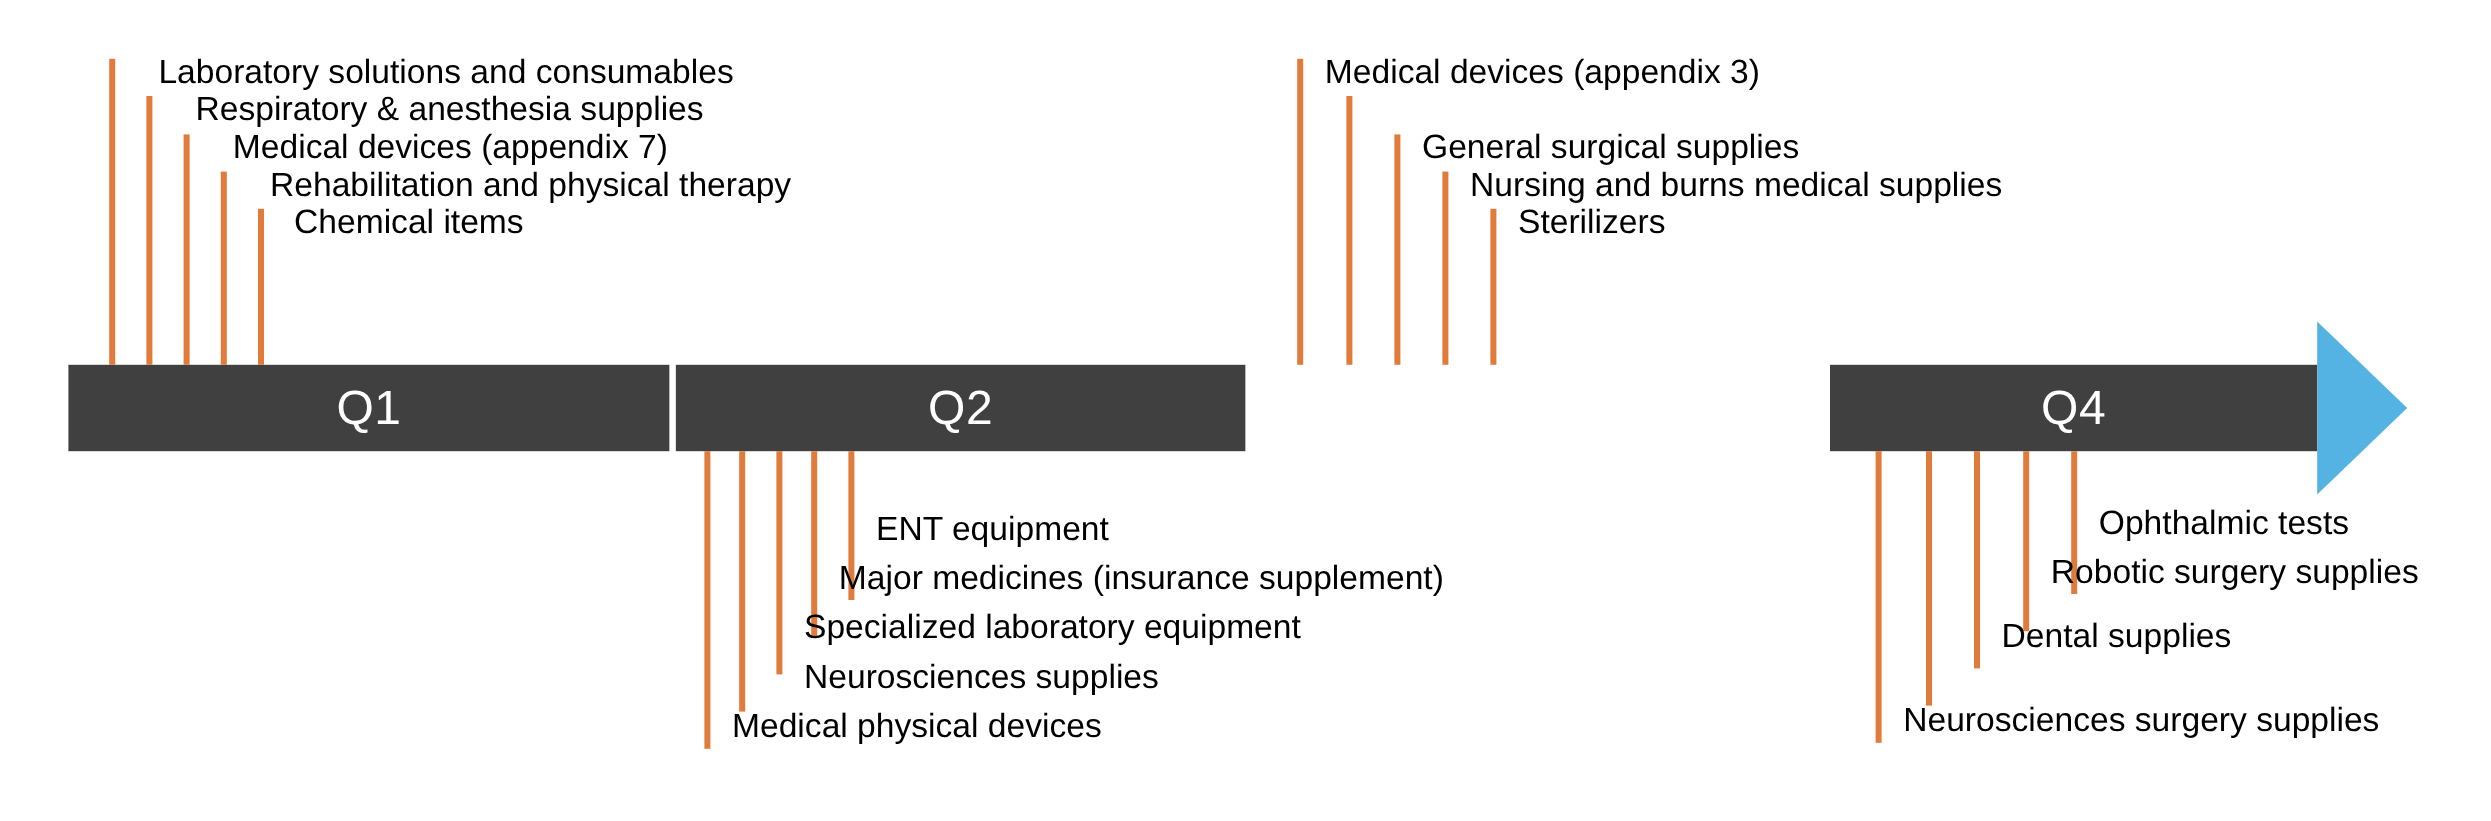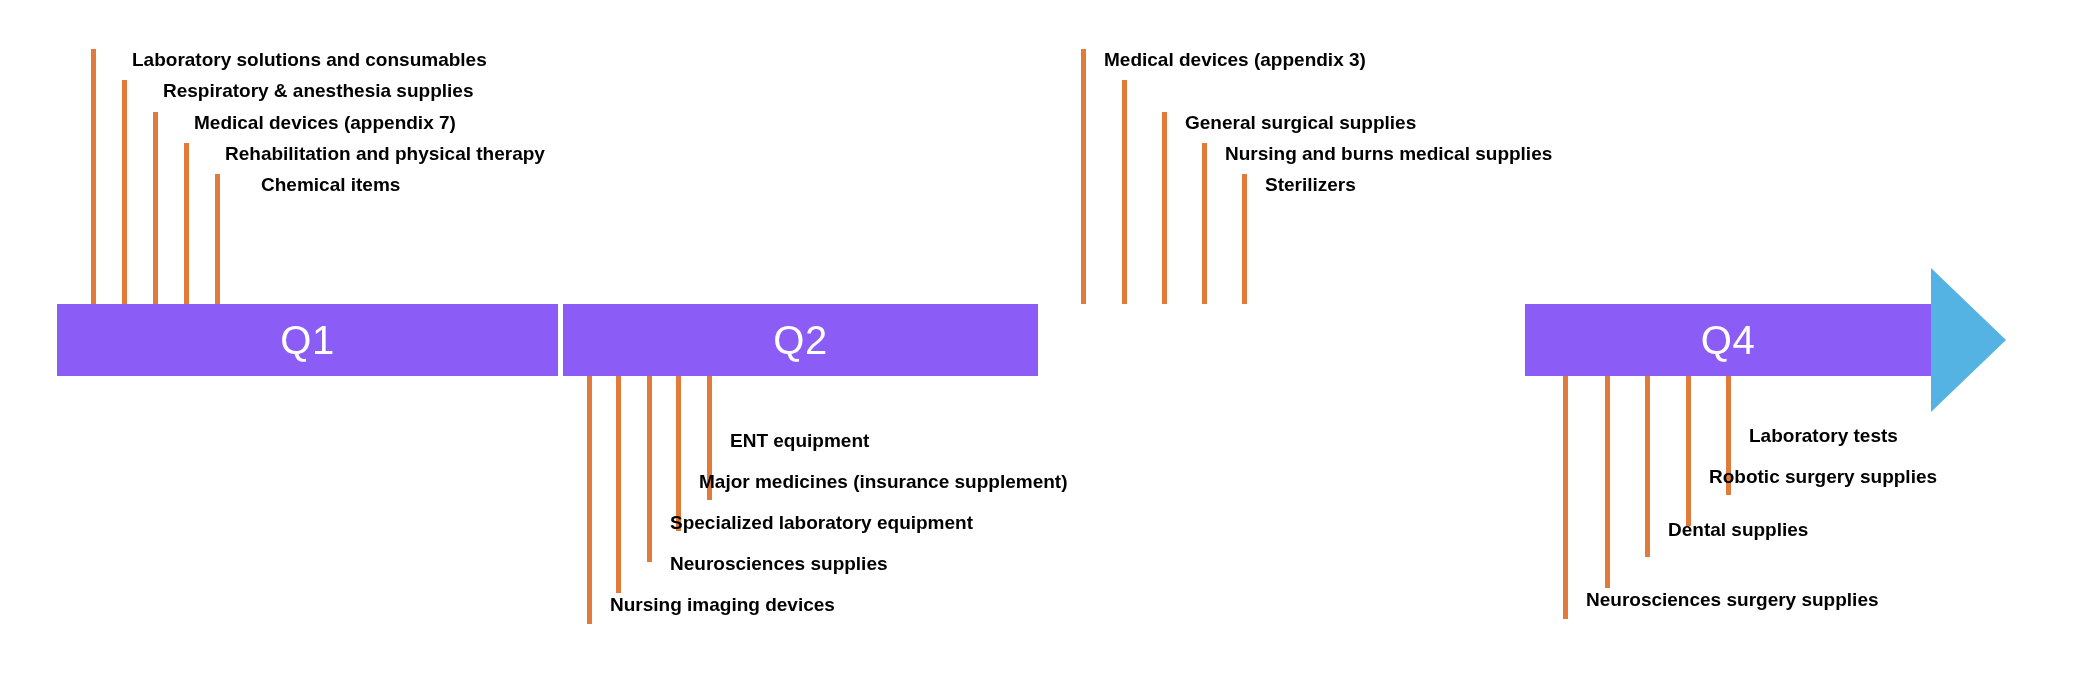--- a/index.html
+++ b/index.html
@@ -18,21 +18,21 @@
   #timeline-root {
     position: absolute;
     left: 0; top: 0;
     width: 2076px;
     height: 684px;
   }
   .bar-seg {
     position: absolute;
     top: 304px;
     height: 72px;
-    background: #8b5cf6;
+    background: #404040;
     display: flex;
     align-items: center;
     justify-content: center;
   }
   .bar-seg-label {
     color: #ffffff;
     font-size: 40px;
     font-weight: 300;
     line-height: 1;
     letter-spacing: 0.5px;
@@ -61,22 +61,22 @@
   .tick {
     position: absolute;
     width: 5px;
     background: #e07b3c;
   }
 
   
   .tl-label {
     position: absolute;
     font-family: "Liberation Sans", sans-serif;
-    font-weight: bold;
-    font-size: 19px;
+    font-weight: normal;
+    font-size: 28px;
     line-height: 26px;
     color: #000000;
     white-space: nowrap;
   }
 </style>
 </head>
 <body>
 
 <div id="timeline-root">
 
@@ -117,31 +117,31 @@
   <div class="tick" style="left:1563px; top:376px; height:243px;"></div>
   <div class="tick" style="left:1605px; top:376px; height:212px;"></div>
   <div class="tick" style="left:1645px; top:376px; height:181px;"></div>
   <div class="tick" style="left:1686px; top:376px; height:150px;"></div>
   <div class="tick" style="left:1726px; top:376px; height:119px;"></div>
 
   <div class="tl-label" style="left:132px; top:47px;">Laboratory solutions and consumables</div>
   <div class="tl-label" style="left:163px; top:78px;">Respiratory &amp; anesthesia supplies</div>
   <div class="tl-label" style="left:194px; top:110px;">Medical devices (appendix 7)</div>
   <div class="tl-label" style="left:225px; top:141px;">Rehabilitation and physical therapy</div>
-  <div class="tl-label" style="left:261px; top:172px;">Chemical items</div>
+  <div class="tl-label" style="left:245px; top:172px;">Chemical items</div>
 
   <div class="tl-label" style="left:1104px; top:47px;">Medical devices (appendix 3)</div>
   <div class="tl-label" style="left:1185px; top:110px;">General surgical supplies</div>
   <div class="tl-label" style="left:1225px; top:141px;">Nursing and burns medical supplies</div>
   <div class="tl-label" style="left:1265px; top:172px;">Sterilizers</div>
 
   <div class="tl-label" style="left:730px; top:428px;">ENT equipment</div>
   <div class="tl-label" style="left:699px; top:469px;">Major medicines (insurance supplement)</div>
   <div class="tl-label" style="left:670px; top:510px;">Specialized laboratory equipment</div>
   <div class="tl-label" style="left:670px; top:551px;">Neurosciences supplies</div>
-  <div class="tl-label" style="left:610px; top:592px;">Nursing imaging devices</div>
+  <div class="tl-label" style="left:610px; top:592px;">Medical physical devices</div>
 
-  <div class="tl-label" style="left:1749px; top:423px;">Laboratory tests</div>
+  <div class="tl-label" style="left:1749px; top:423px;">Ophthalmic tests</div>
   <div class="tl-label" style="left:1709px; top:464px;">Robotic surgery supplies</div>
   <div class="tl-label" style="left:1668px; top:505px;margin-top:12px;">Dental supplies</div>
   <div class="tl-label" style="left:1586px; top:587px;">Neurosciences surgery supplies</div>
 
 </div>
 
 </body></html>

